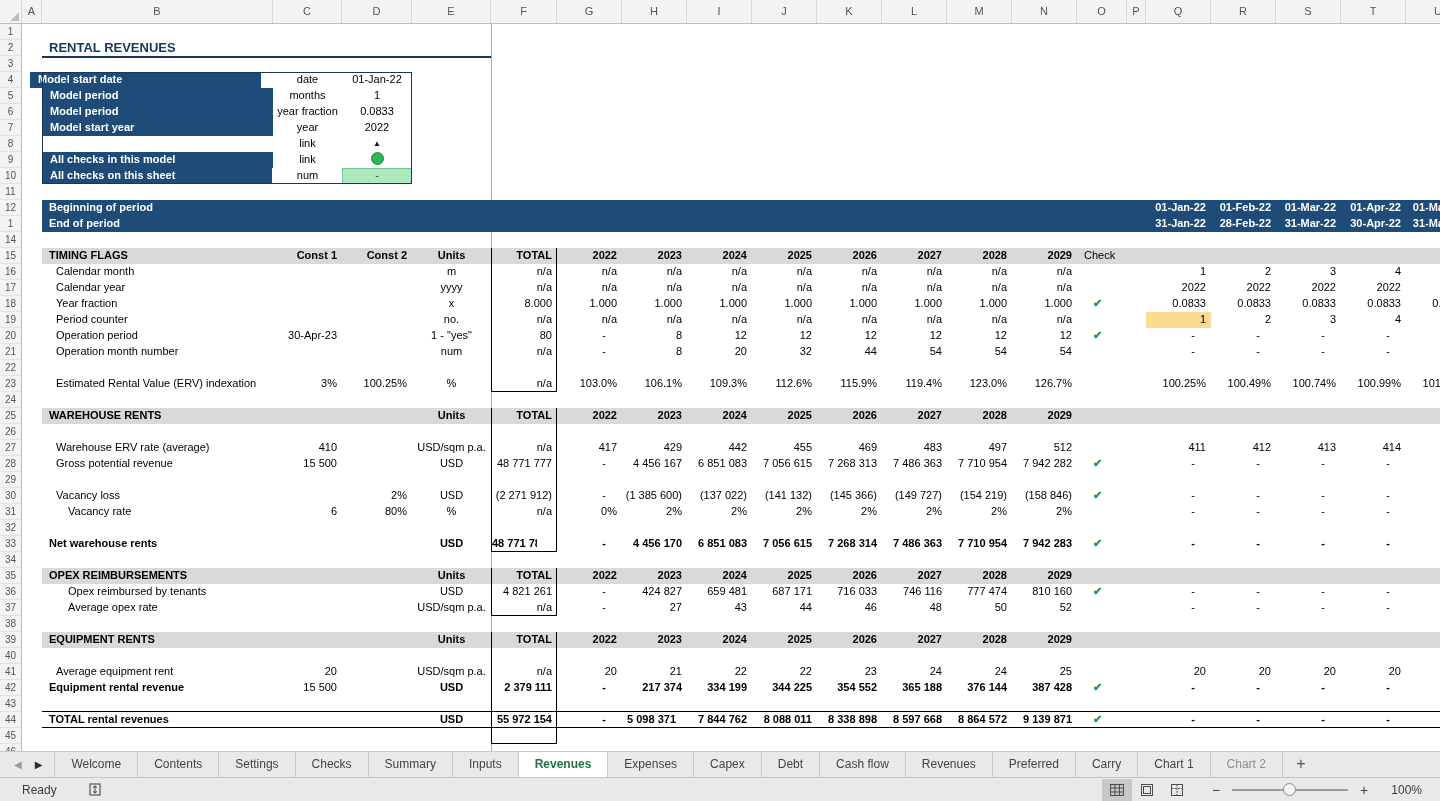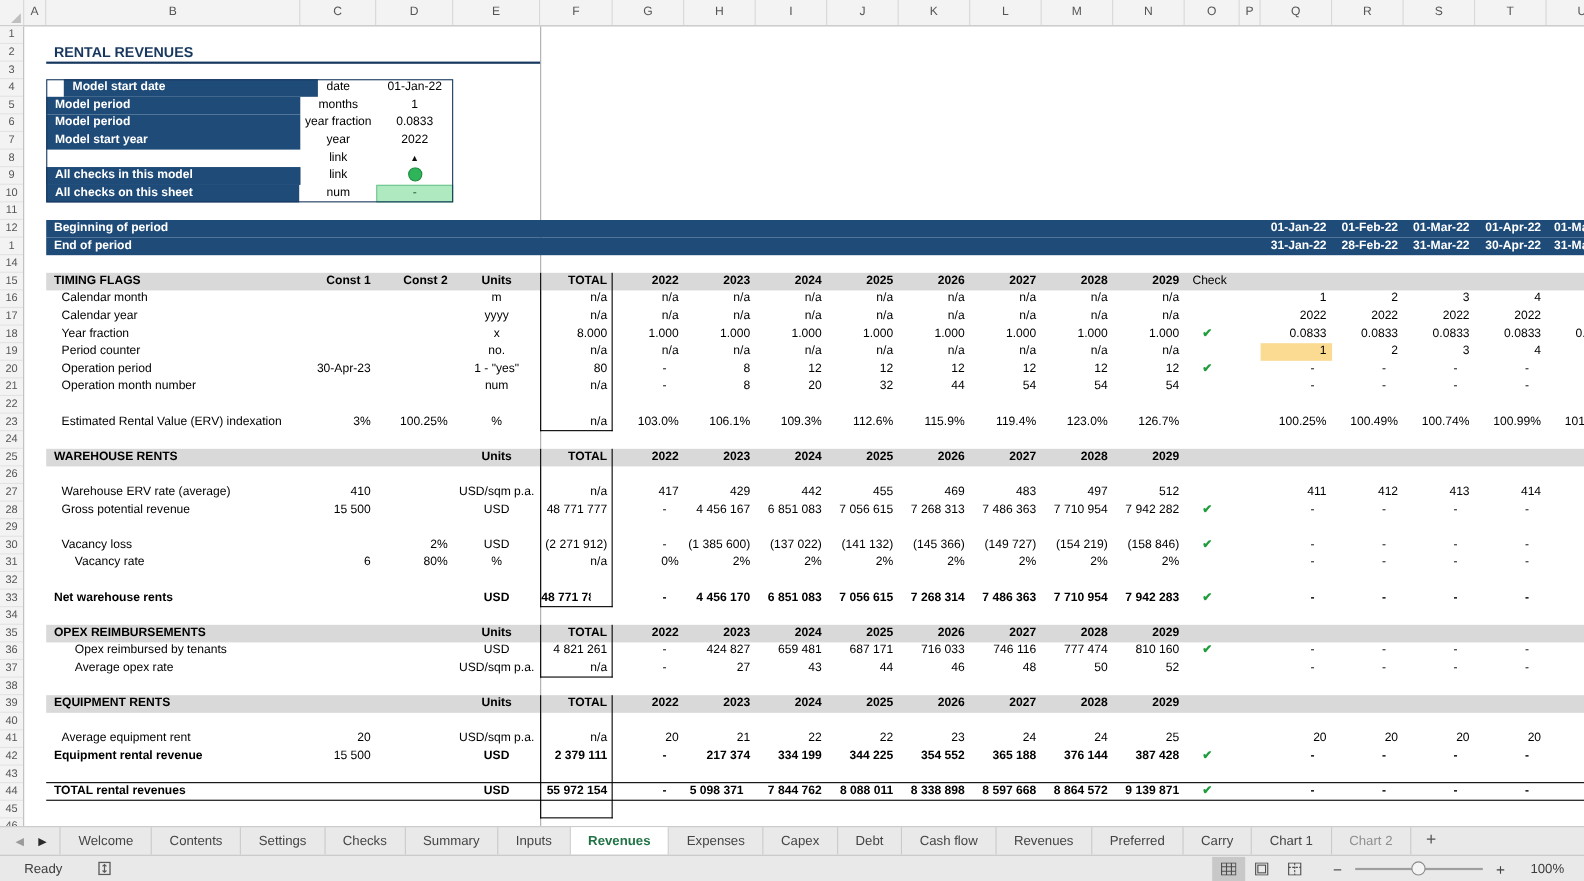--- a/index.html
+++ b/index.html
@@ -71,21 +71,21 @@
 <body>
 
 <div id="app">
 
   <div id="sheet">
     <div id="underlay">
       <div class="freeze-line"></div>
     </div>
     <div id="cells">
         <div class="cell al title-cell" style="top: 40px; left: 42px; width: 231px;">RENTAL REVENUES</div>
-        <div class="cell al bold white fill-navy" style="top: 72px; left: 58px; width: 231px;">Model start date</div>
+        <div class="cell al bold white fill-navy" style="top: 72px; left: 30px; width: 231px;">Model start date</div>
         <div class="cell ac" style="top: 72px; left: 273px; width: 69px;">date</div>
         <div class="cell ac" style="top: 72px; left: 342px; width: 70px;">01-Jan-22</div>
         <div class="cell al bold white fill-navy" style="top: 88px; left: 42px; width: 231px;">Model period</div>
         <div class="cell ac" style="top: 88px; left: 273px; width: 69px;">months</div>
         <div class="cell ac" style="top: 88px; left: 342px; width: 70px;">1</div>
         <div class="cell al bold white fill-navy" style="top: 104px; left: 42px; width: 231px;">Model period</div>
         <div class="cell ac" style="top: 104px; left: 273px; width: 69px;">year fraction</div>
         <div class="cell ac" style="top: 104px; left: 342px; width: 70px;">0.0833</div>
         <div class="cell al bold white fill-navy" style="top: 120px; left: 42px; width: 231px;">Model start year</div>
         <div class="cell ac" style="top: 120px; left: 273px; width: 69px;">year</div>

